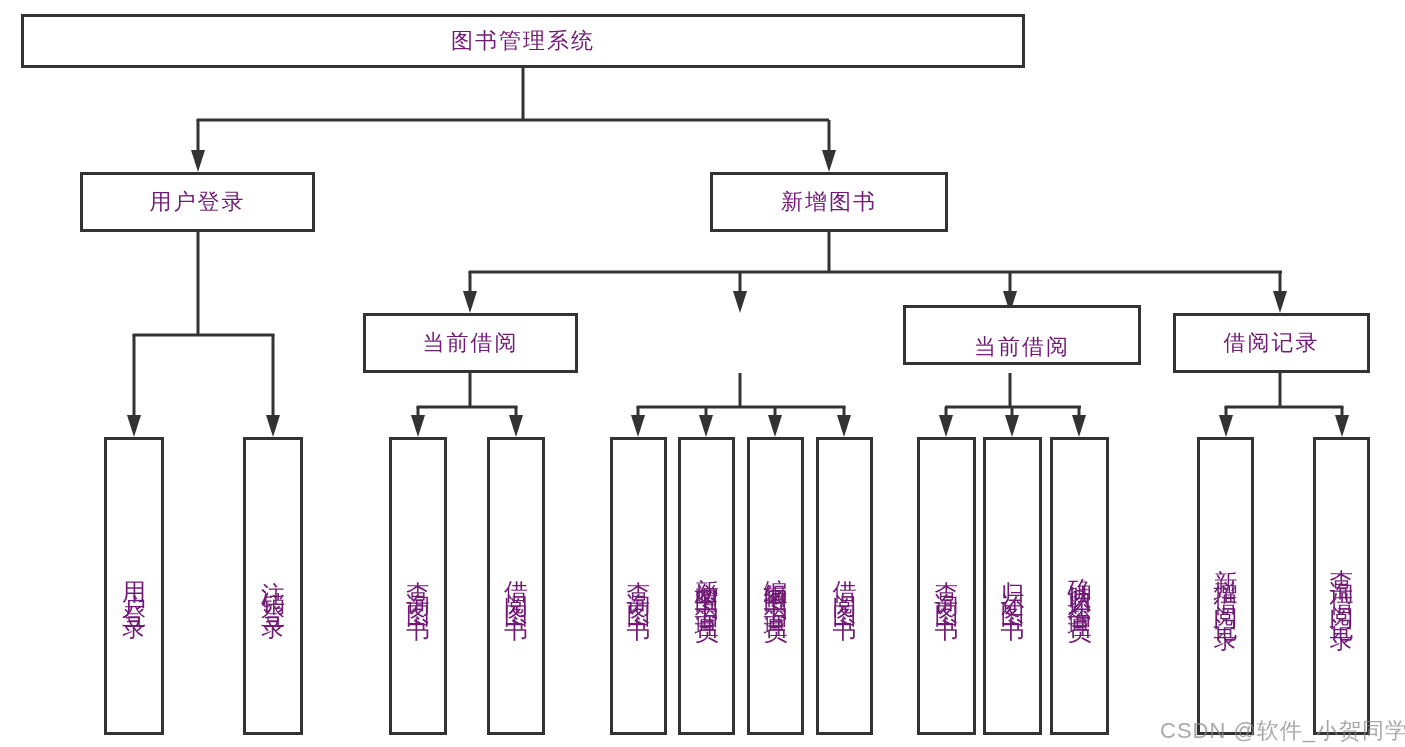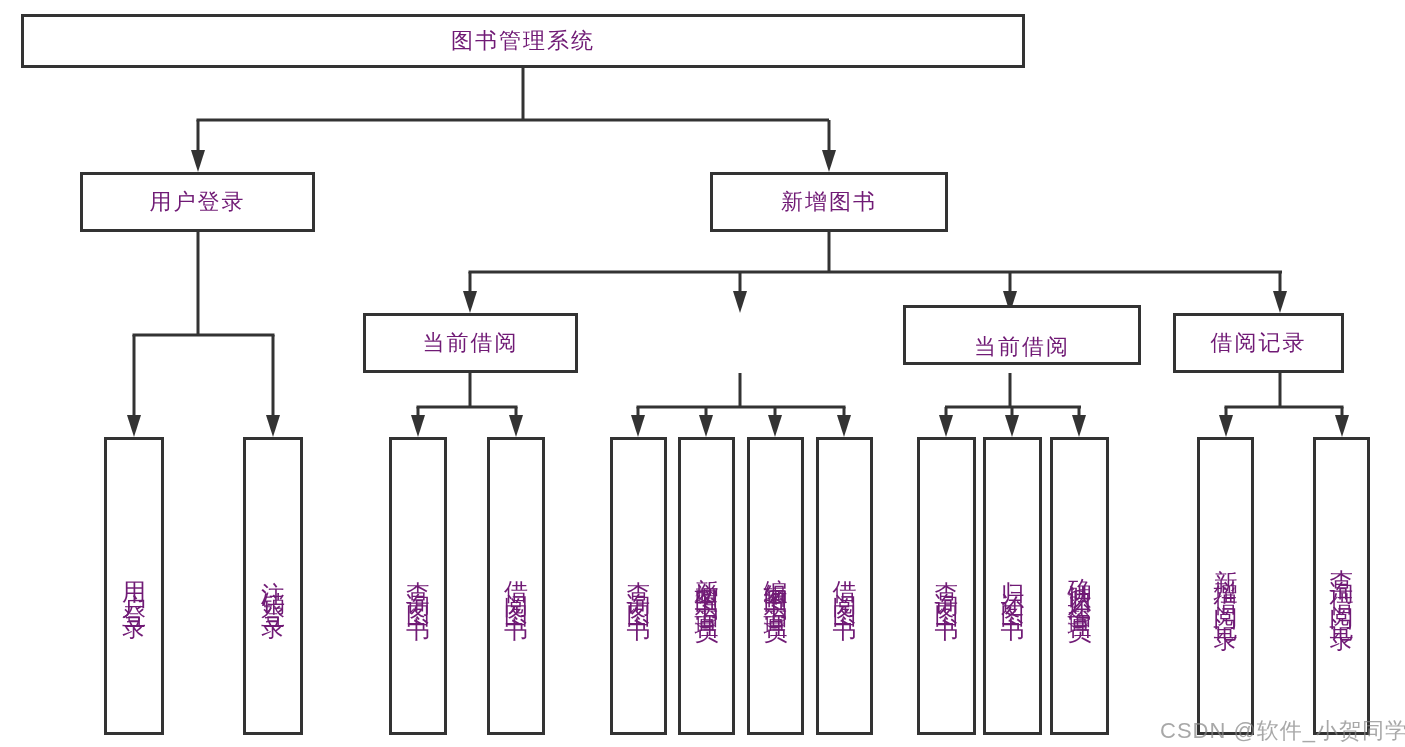--- a/index.html
+++ b/index.html
@@ -111,21 +111,21 @@
   <div class="node bnode" style="left:710px;top:172px;width:238px;">
     <span>新增图书</span>
   </div>
 
   <div class="node bnode" style="left:363px;top:313px;width:215px;">
     <span>当前借阅</span>
   </div>
   <div class="node bnode" style="left:903px;top:305px;width:238px;align-items:flex-end;">
     <span>当前借阅</span>
   </div>
-  <div class="node bnode" style="left:1173px;top:313px;width:171px;">
+  <div class="node bnode" style="left:1173px;top:313px;width:197px;">
     <span>借阅记录</span>
   </div>
 
   <div class="node vnode" style="left:104px;">
     <span class="vtext">用户登录</span>
   </div>
   <div class="node vnode" style="left:243px;">
     <span class="vtext">注销登录</span>
   </div>
 

